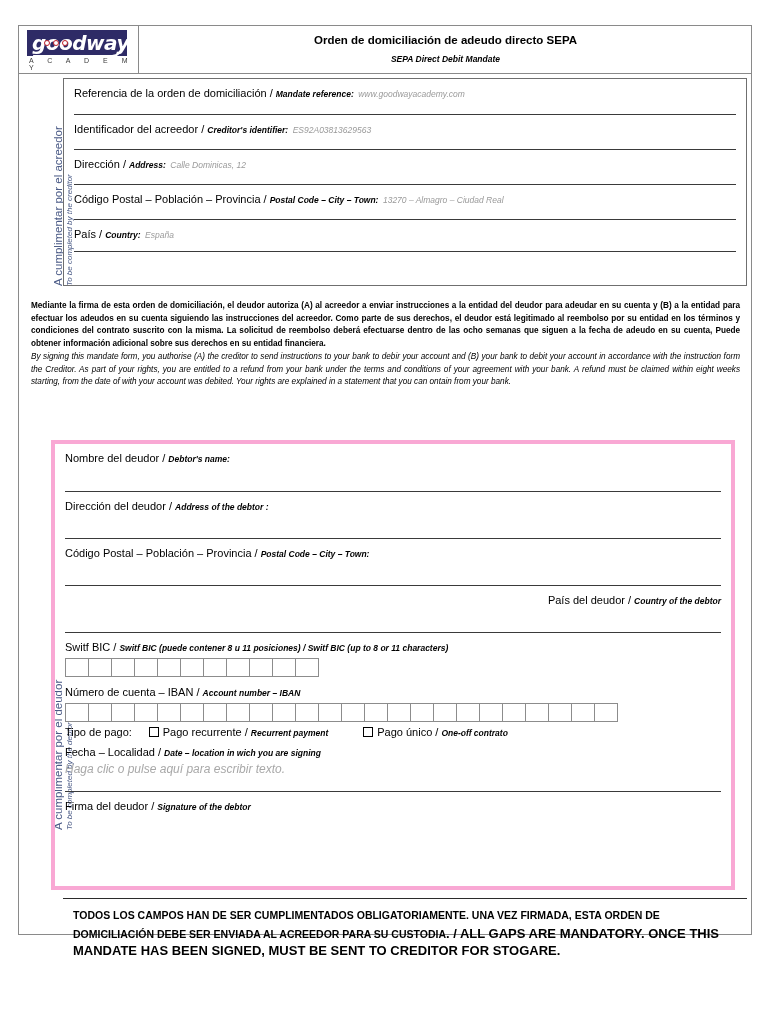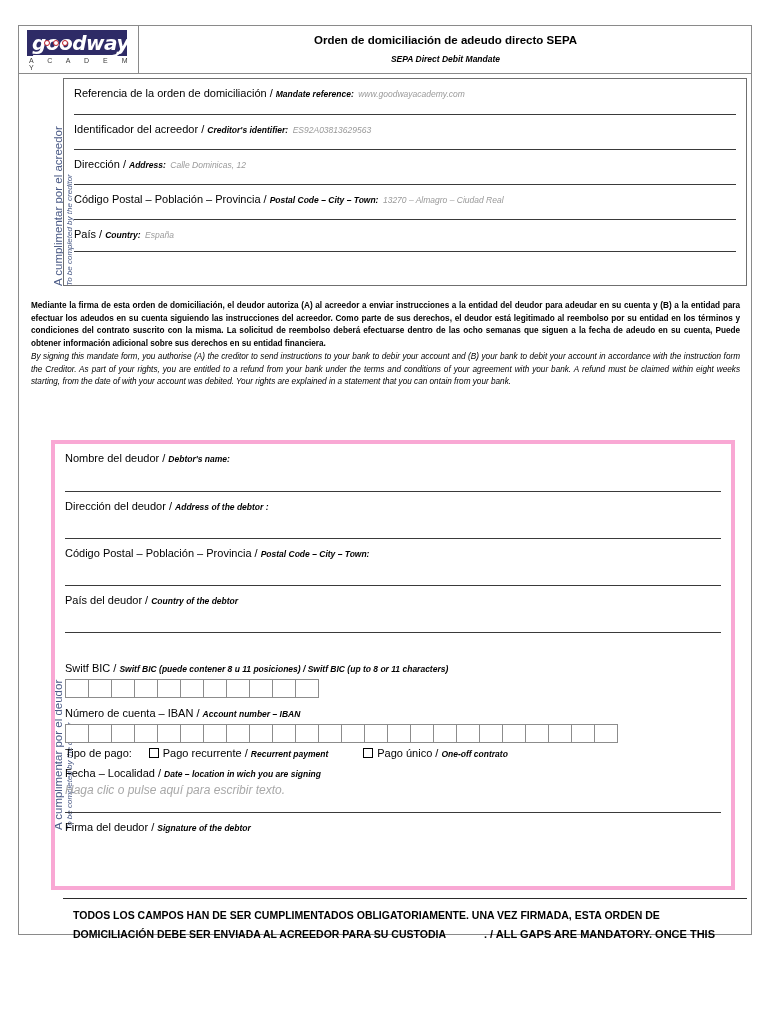--- a/index.html
+++ b/index.html
@@ -262,23 +262,22 @@
     box-sizing: border-box;
     padding: 6px 10px 0 10px;
     border-top: 1.8px solid #2b2b2b;
   }
   .footer-big {
     font-size: 10.5px;
     font-weight: bold;
     line-height: 1.5;
   }
   .footer-small {
-    font-size: 11px;
-    font-weight: bold;
-    margin-left: 38px;
+    font-size: 13px;
+    font-weight: bold;
   }
 </style>
 </head>
 <body>
 
 <div class="page">
 
   <div class="header">
     <div class="logo-cell">
       <div class="logo-box">
@@ -366,27 +365,27 @@
         <span class="val"></span>
         <div class="rule"></div>
       </div>
 
       <div class="fieldrow" style="height:47px;">
         <span class="lbl-es">Código Postal – Población – Provincia / </span><span class="lbl-en">Postal Code – City – Town:</span>
         <span class="val"></span>
         <div class="rule"></div>
       </div>
 
-      <div class="fieldrow" style="height:47px;">
+      <div class="fieldrow" style="height:47px;text-align:right;">
         <span class="lbl-es">País del deudor / </span><span class="lbl-en">Country of the debtor</span>
         <span class="val"></span>
         <div class="rule"></div>
       </div>
 
-      <div class="fieldrow" style="height:45px;margin-top:21px;">
+      <div class="fieldrow" style="height:45px;">
         <span class="lbl-es">Switf BIC / </span><span class="lbl-en">Switf BIC (puede contener 8 u 11 posiciones) / Switf BIC (up to 8 or 11 characters)</span>
         <div class="boxrow" id="bic-row">
             <div class="cell"></div>
             <div class="cell"></div>
             <div class="cell"></div>
             <div class="cell"></div>
             <div class="cell"></div>
             <div class="cell"></div>
             <div class="cell"></div>
             <div class="cell"></div>
@@ -444,15 +443,16 @@
 
       <div class="fieldrow" style="height:92px;">
         <span class="lbl-es">Firma del deudor / </span><span class="lbl-en">Signature of the debtor</span>
       </div>
 
     </div>
   </div>
 
   <div class="footer">
     <span class="footer-big">TODOS LOS CAMPOS HAN DE SER CUMPLIMENTADOS OBLIGATORIAMENTE. UNA VEZ FIRMADA, ESTA ORDEN DE DOMICILIACIÓN DEBE SER ENVIADA AL ACREEDOR PARA SU CUSTODIA</span><span class="footer-small">. / ALL GAPS ARE MANDATORY. ONCE THIS</span>
+    <div class="footer-small">MANDATE HAS BEEN SIGNED, MUST BE SENT TO CREDITOR FOR STOGARE.</div>
   </div>
 
 </div>
 
 </body></html>

